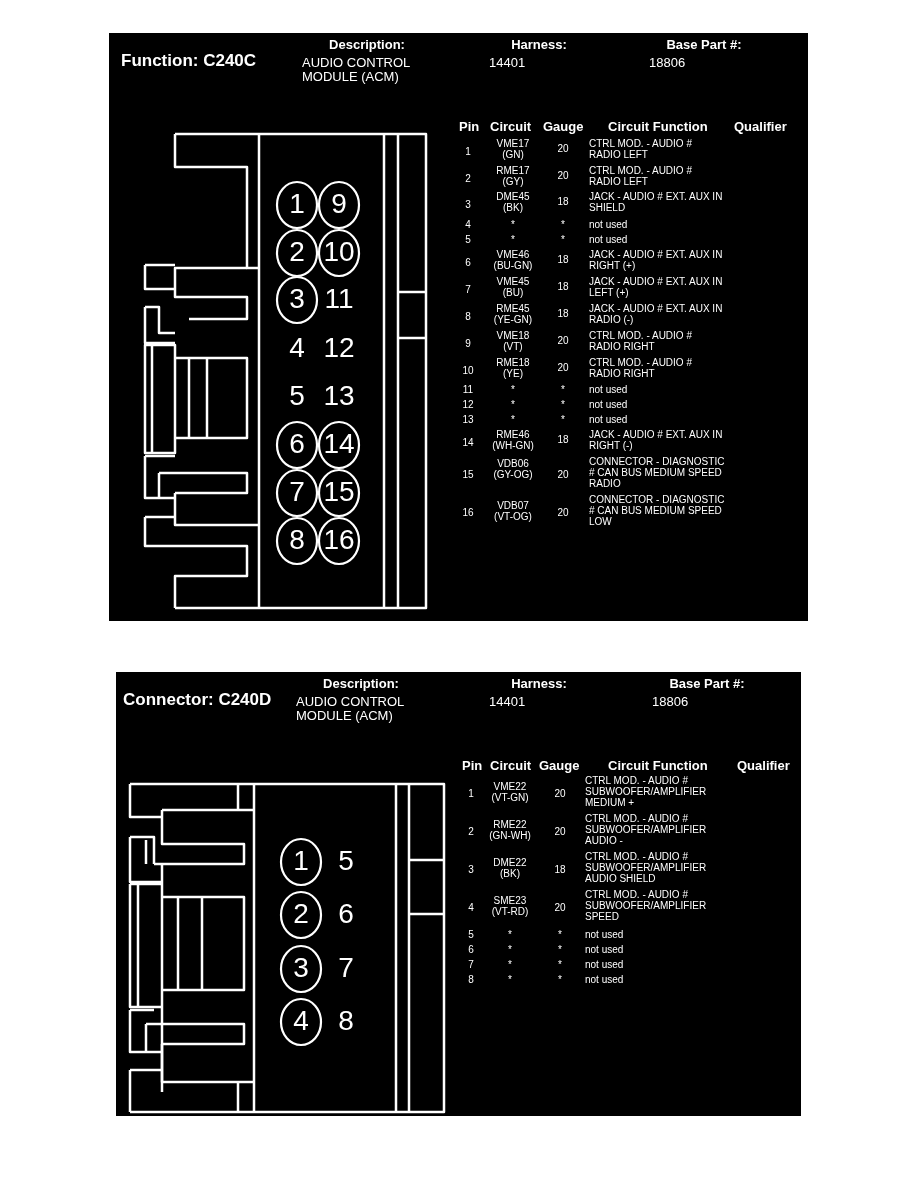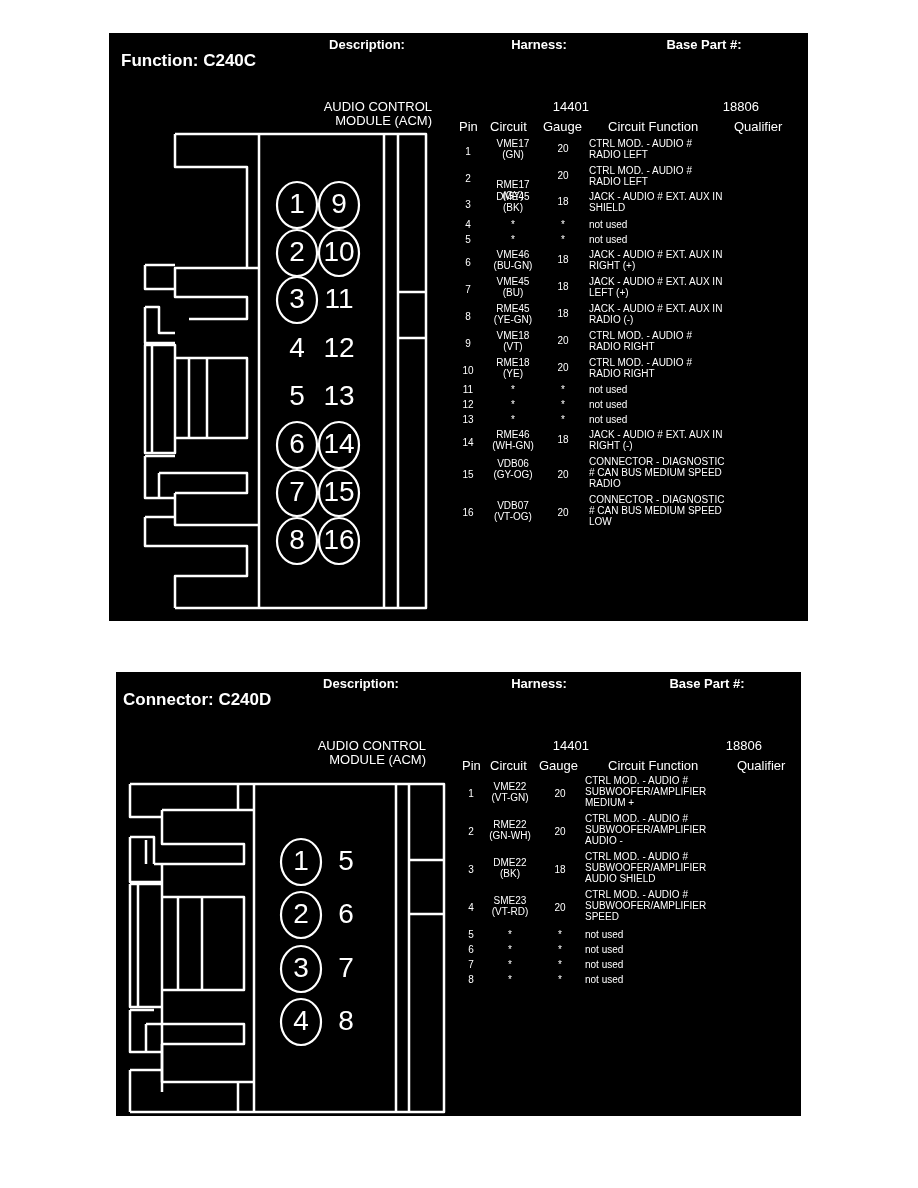--- a/index.html
+++ b/index.html
@@ -4,27 +4,27 @@
 <style>
   html, body { margin: 0; padding: 0; background: #ffffff; }
   body { width: 918px; height: 1188px; position: relative; overflow: hidden;
          font-family: "Liberation Sans", sans-serif; }
   .panel { position: absolute; background: #000; color: #fff; }
   #panel1 { left: 109px; top: 33px; width: 699px; height: 588px; }
   #panel2 { left: 116px; top: 672px; width: 685px; height: 444px; }
 
   .conn-title { position: absolute; font-weight: bold; font-size: 17px; white-space: nowrap; }
   .hdr-label { position: absolute; font-weight: bold; font-size: 13px; text-align: center; white-space: nowrap; }
-  .hdr-value { position: absolute; font-size: 13px; text-align: right; line-height: 14px; margin-top: 44px; }
+  .hdr-value { position: absolute; font-size: 13px; text-align: left; line-height: 14px; }
 
   .diagram { position: absolute; }
   .diagram svg { display: block; }
 
   .pin-table { position: absolute; }
-  .th { position: absolute; font-weight: normal; font-size: 13px; white-space: nowrap; }
+  .th { position: absolute; font-weight: bold; font-size: 13px; white-space: nowrap; }
   .row { position: absolute; left: 0; width: 340px; }
   .cell { position: absolute; font-size: 10px; line-height: 11px; }
   .c-pin { left: 0; width: 22px; text-align: center; }
   .c-circ { left: 28px; width: 56px; text-align: center; }
   .c-gauge { left: 86px; width: 40px; text-align: center; }
   .c-func { left: 132px; width: 160px; text-align: left; }
 </style>
 </head>
 <body>
 
@@ -125,21 +125,21 @@
           <div>(GN)</div>
         </div>
       <div class="cell c-gauge" style="top:5px;">20</div>
       <div class="cell c-func" style="top:0;">
           <div>CTRL MOD. - AUDIO #</div>
           <div>RADIO LEFT</div>
         </div>
     </div>
     <div class="row" style="top:46px; height:26px;">
       <div class="cell c-pin" style="top:8px;">2</div>
-      <div class="cell c-circ" style="top:14px;">
+      <div class="cell c-circ" style="top:0;">
           <div>RME17</div>
           <div>(GY)</div>
         </div>
       <div class="cell c-gauge" style="top:5px;">20</div>
       <div class="cell c-func" style="top:0;">
           <div>CTRL MOD. - AUDIO #</div>
           <div>RADIO LEFT</div>
         </div>
     </div>
     <div class="row" style="top:72px; height:26px;">

